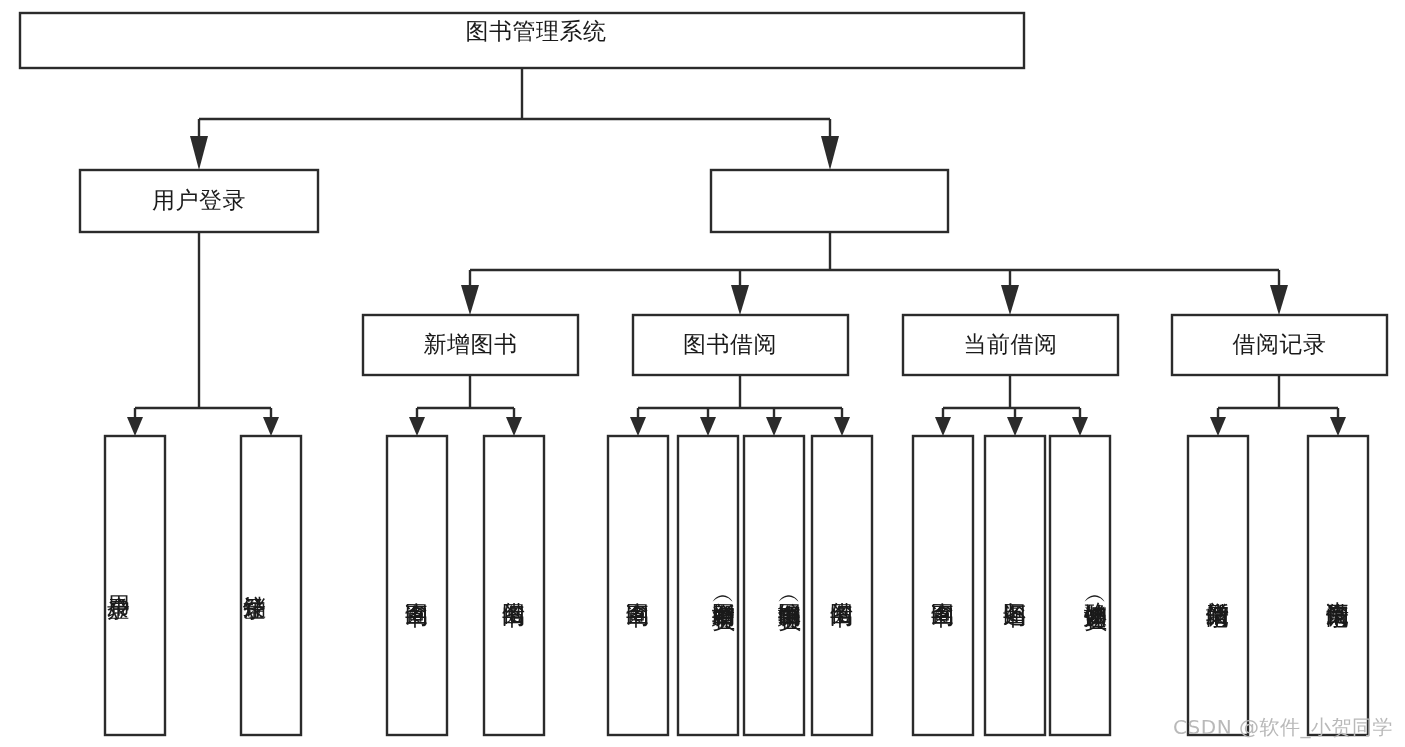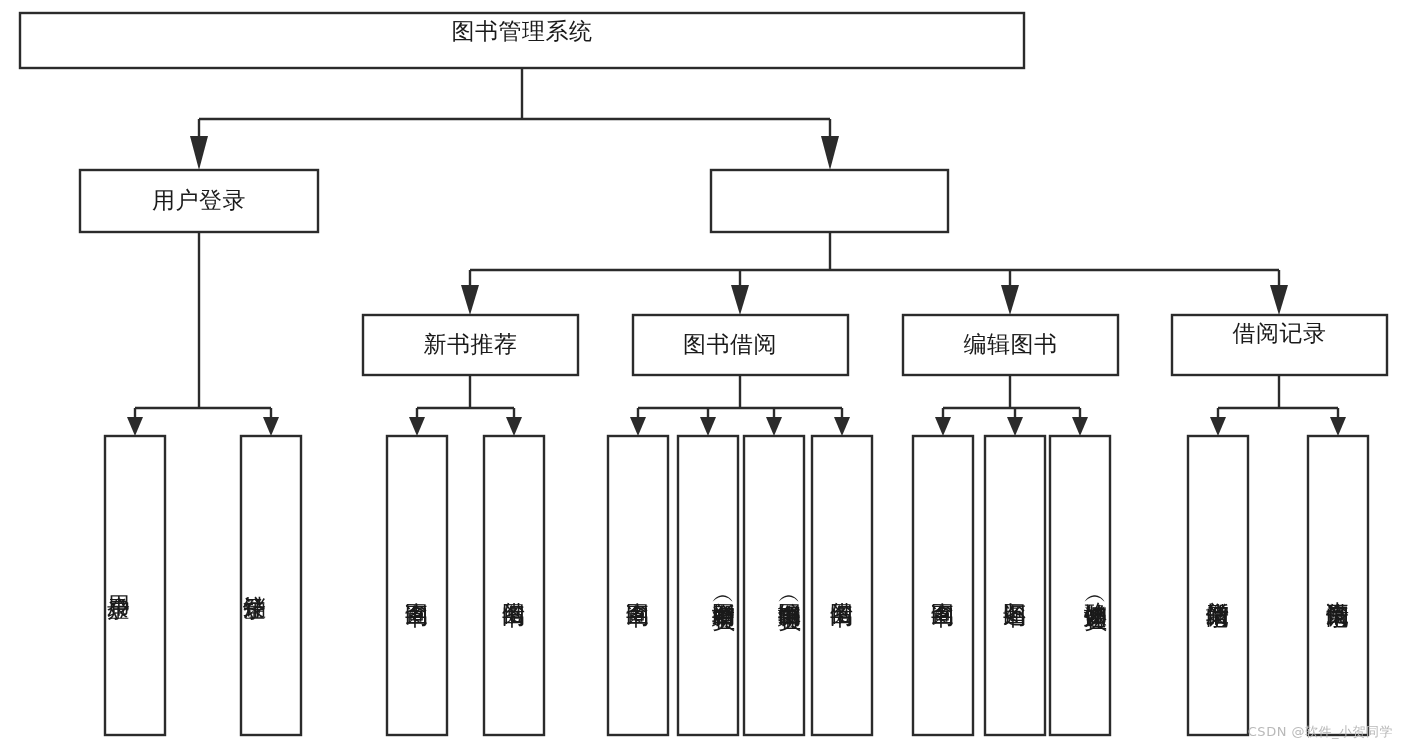--- a/index.html
+++ b/index.html
@@ -62,21 +62,21 @@
     line-height: 1.22;
     letter-spacing: 1px;
     writing-mode: vertical-rl;
     text-orientation: upright;
     pointer-events: none;
   }
   .watermark {
     position: absolute;
     right: 12px;
     bottom: 6px;
-    font-size: 13px;
+    font-size: 20px;
     color: #b9b9b9;
     letter-spacing: 0.5px;
     white-space: nowrap;
     pointer-events: none;
   }
 </style>
 </head>
 <body>
 
 <div id="diagram-root">
@@ -174,28 +174,28 @@
     <rect class="node-box" x="678" y="436" width="60" height="299"></rect>
     <rect class="node-box" x="744" y="436" width="60" height="299"></rect>
     <rect class="node-box" x="812" y="436" width="60" height="299"></rect>
     <rect class="node-box" x="913" y="436" width="60" height="299"></rect>
     <rect class="node-box" x="985" y="436" width="60" height="299"></rect>
     <rect class="node-box" x="1050" y="436" width="60" height="299"></rect>
     <rect class="node-box" x="1188" y="436" width="60" height="299"></rect>
     <rect class="node-box" x="1308" y="436" width="60" height="299"></rect>
   </svg>
 
-  <div class="node-label-h" style="left:20px; top:13px; width:1004px; height:38px;">图书管理系统</div>
+  <div class="node-label-h" style="left:34px; top:13px; width:1004px; height:38px;">图书管理系统</div>
 
   <div class="node-label-h" style="left:80px; top:170px; width:238px; height:62px;">用户登录</div>
 
-  <div class="node-label-h" style="left:363px; top:315px; width:215px; height:60px;">新书推荐</div>
+  <div class="node-label-h" style="left:363px; top:315px; width:215px; height:60px;">新增图书</div>
   <div class="node-label-h" style="left:633px; top:315px; width:194px; height:60px;">图书借阅</div>
-  <div class="node-label-h" style="left:903px; top:315px; width:215px; height:60px;">编辑图书</div>
-  <div class="node-label-h" style="left:1172px; top:304px; width:215px; height:60px;">借阅记录</div>
+  <div class="node-label-h" style="left:903px; top:315px; width:215px; height:60px;">当前借阅</div>
+  <div class="node-label-h" style="left:1172px; top:315px; width:215px; height:60px;">借阅记录</div>
 
   <div class="node-label-v" style="left:105px; top:436px; width:60px; height:299px; align-items:flex-end; padding-bottom:14px; box-sizing:border-box;">用户登录</div>
   <div class="node-label-v" style="left:241px; top:436px; width:60px; height:299px; align-items:flex-end; padding-bottom:14px; box-sizing:border-box;">注销登录</div>
 
   <div class="node-label-v" style="left:387px; top:436px; width:60px; height:299px;">查询图书</div>
   <div class="node-label-v" style="left:484px; top:436px; width:60px; height:299px;">借阅图书</div>
 
   <div class="node-label-v" style="left:608px; top:436px; width:60px; height:299px;">查询图书</div>
   <div class="node-label-v" style="left:678px; top:436px; width:60px; height:299px; align-items:flex-start; padding-top:6px; box-sizing:border-box;">新增图书（管理员）</div>
   <div class="node-label-v" style="left:744px; top:436px; width:60px; height:299px; align-items:flex-start; padding-top:6px; box-sizing:border-box;">编辑图书（管理员）</div>

